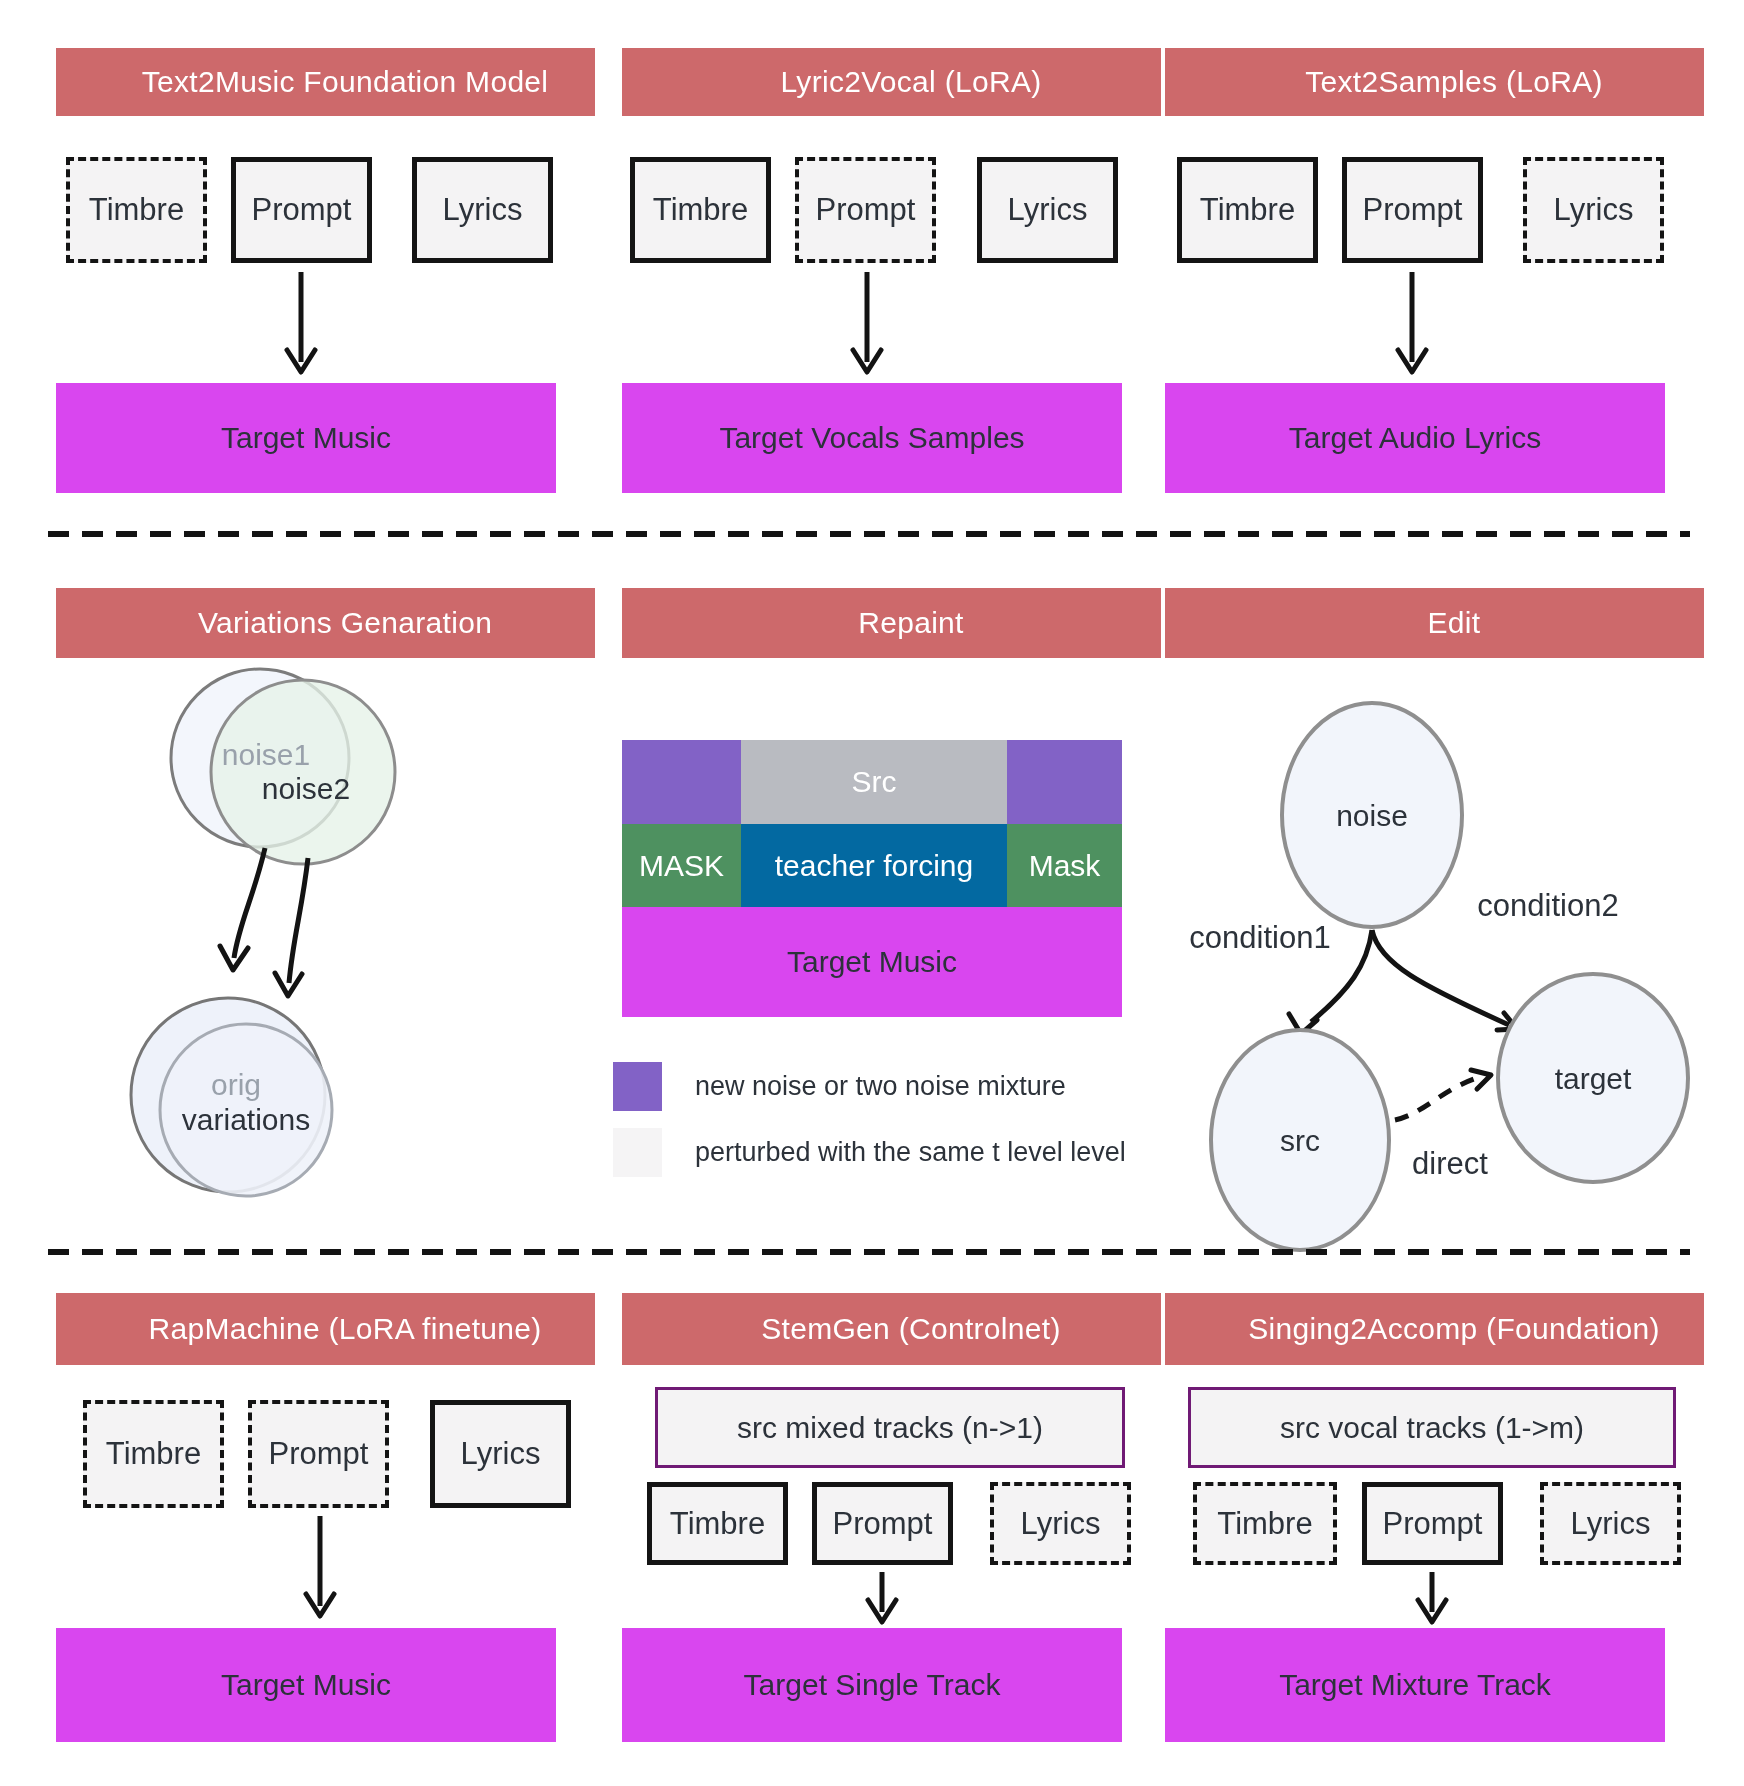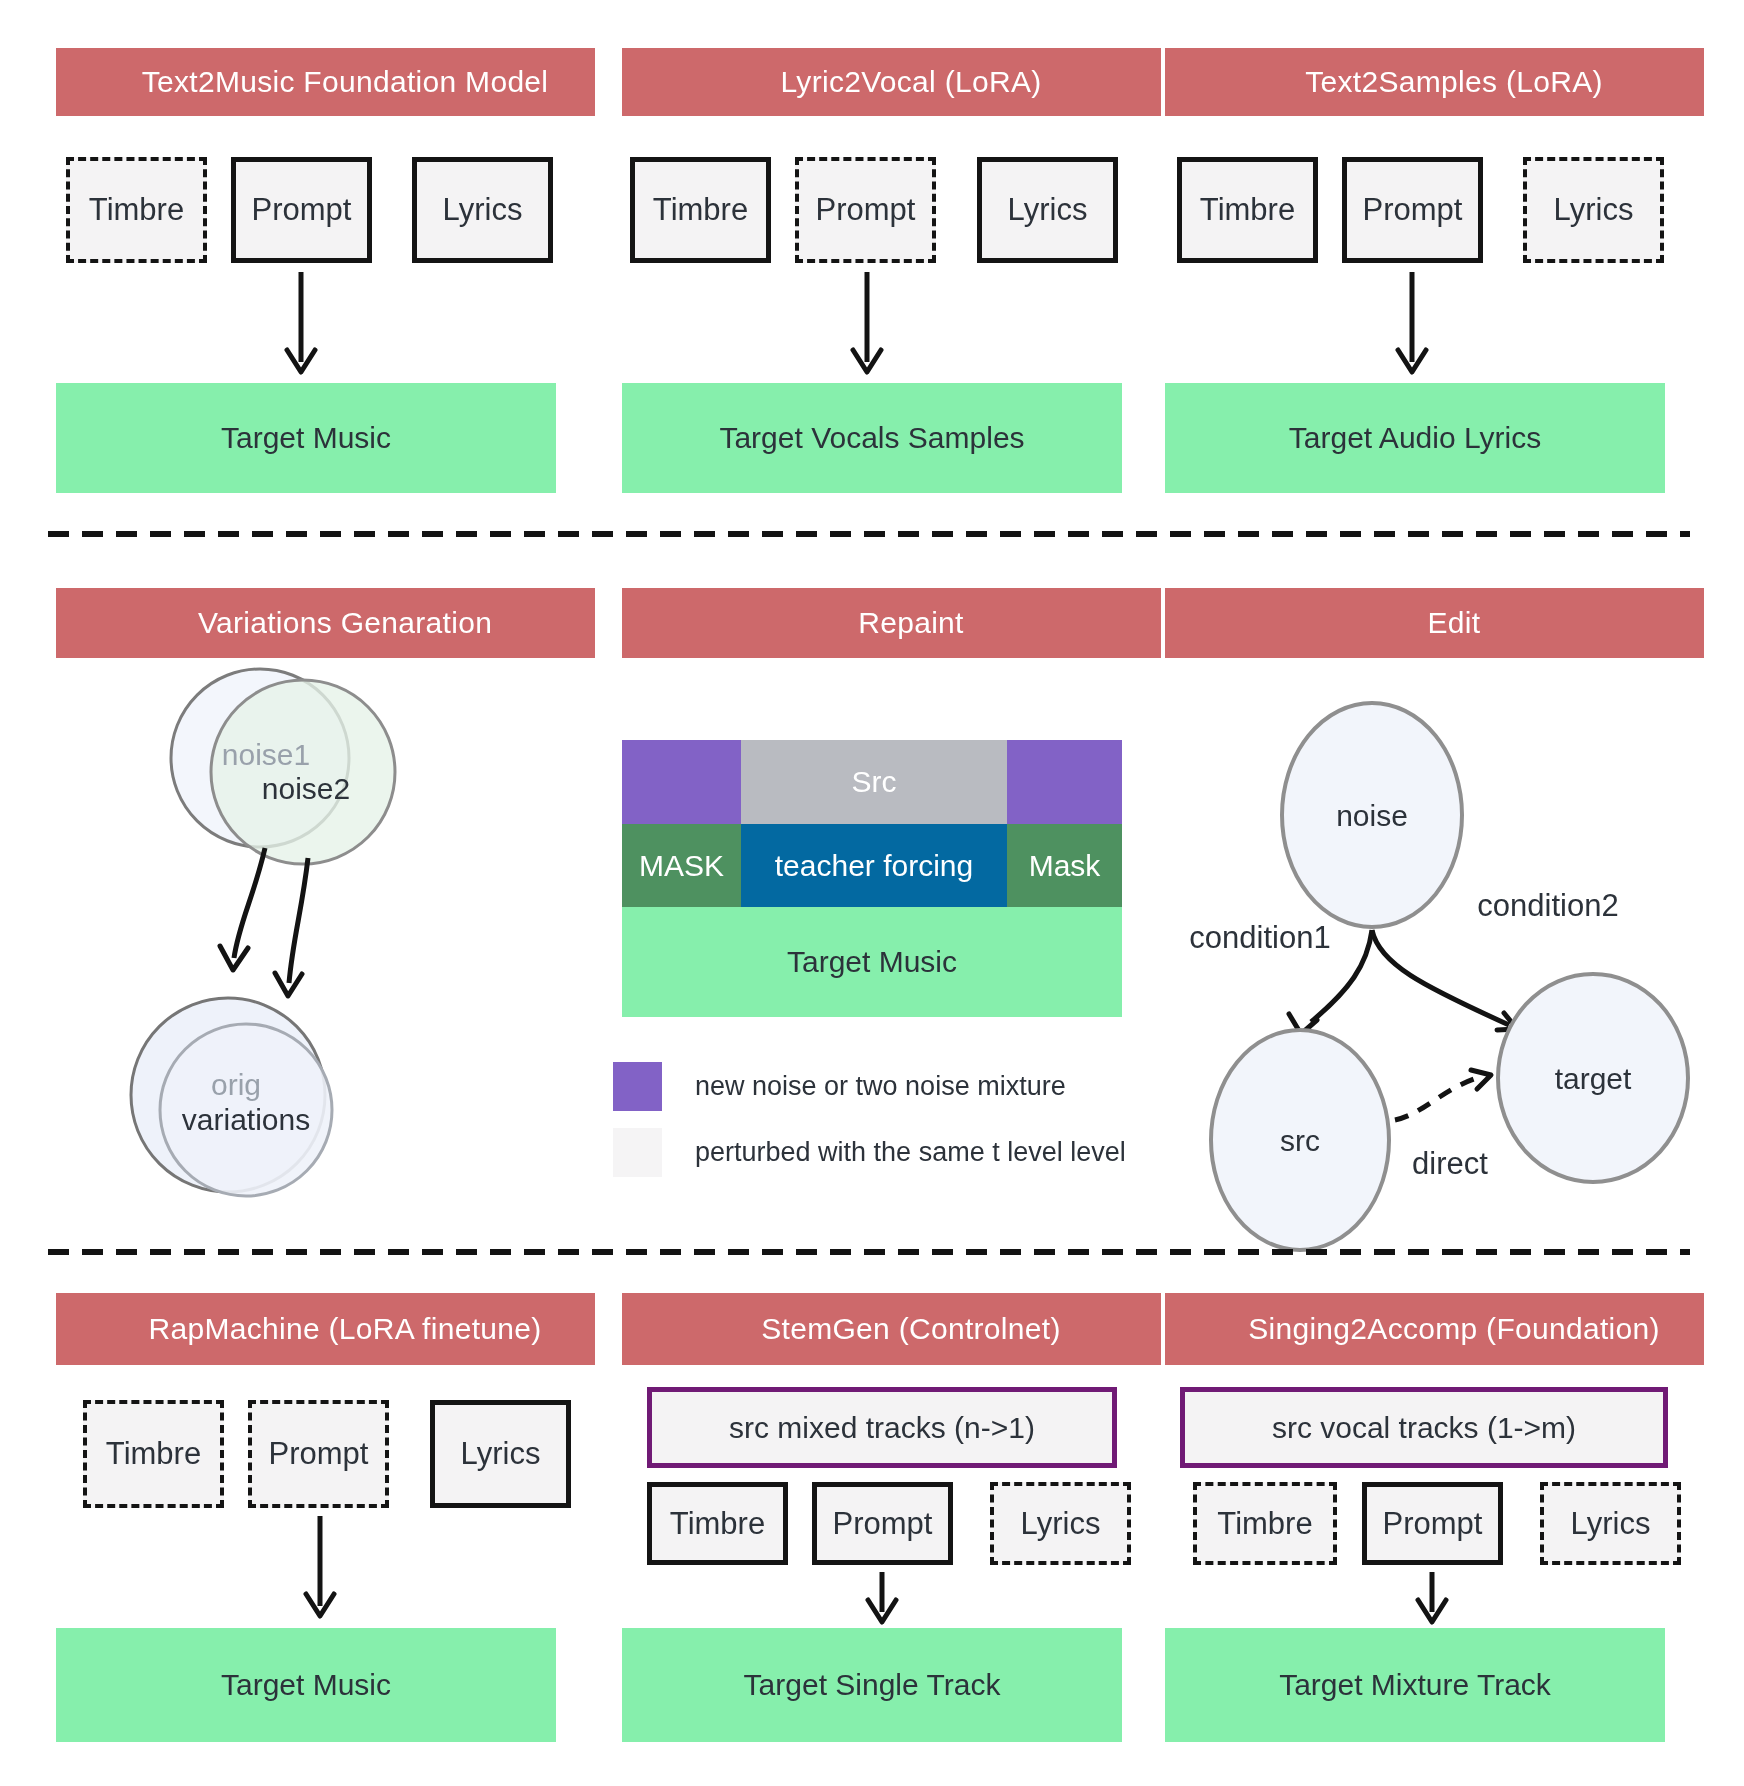--- a/index.html
+++ b/index.html
@@ -19,25 +19,25 @@
     position:absolute;width:141px;height:106px;background:#f4f3f4;box-sizing:border-box;
     display:flex;align-items:center;justify-content:center;font-size:31px;color:#2c323a;
   }
   .solid{border:5px solid #141414}
   .dashed{border:4px dashed #141414}
   .r1box{top:157px}
   .r3box{top:1400px;height:108px}
   .r3small{top:1482px;height:83px}
   .wide{
     position:absolute;top:1387px;height:81px;background:#f4f3f4;box-sizing:border-box;
-    border:5px solid #701a75;display:flex;align-items:center;justify-content:center;
-    font-size:30px;color:#2c323a;
+    border:3px solid #701a75;display:flex;align-items:center;justify-content:center;
+    font-size:30px;color:#2c323a;margin-left:8px;
   }
   .target{
-    position:absolute;width:500px;height:110px;background:#86efac;
+    position:absolute;width:500px;height:110px;background:#d946ef;
     display:flex;align-items:center;justify-content:center;font-size:30px;color:#2c323a;
   }
   .r1tgt{top:383px}
   .r3tgt{top:1628px;height:114px}
   .divider{
     position:absolute;left:48px;width:1642px;height:6px;
     background:repeating-linear-gradient(90deg,#131313 0 21px,transparent 21px 34px);
   }
   .varrow{position:absolute}
   .arrowline{stroke:#131313;stroke-width:5;fill:none}

